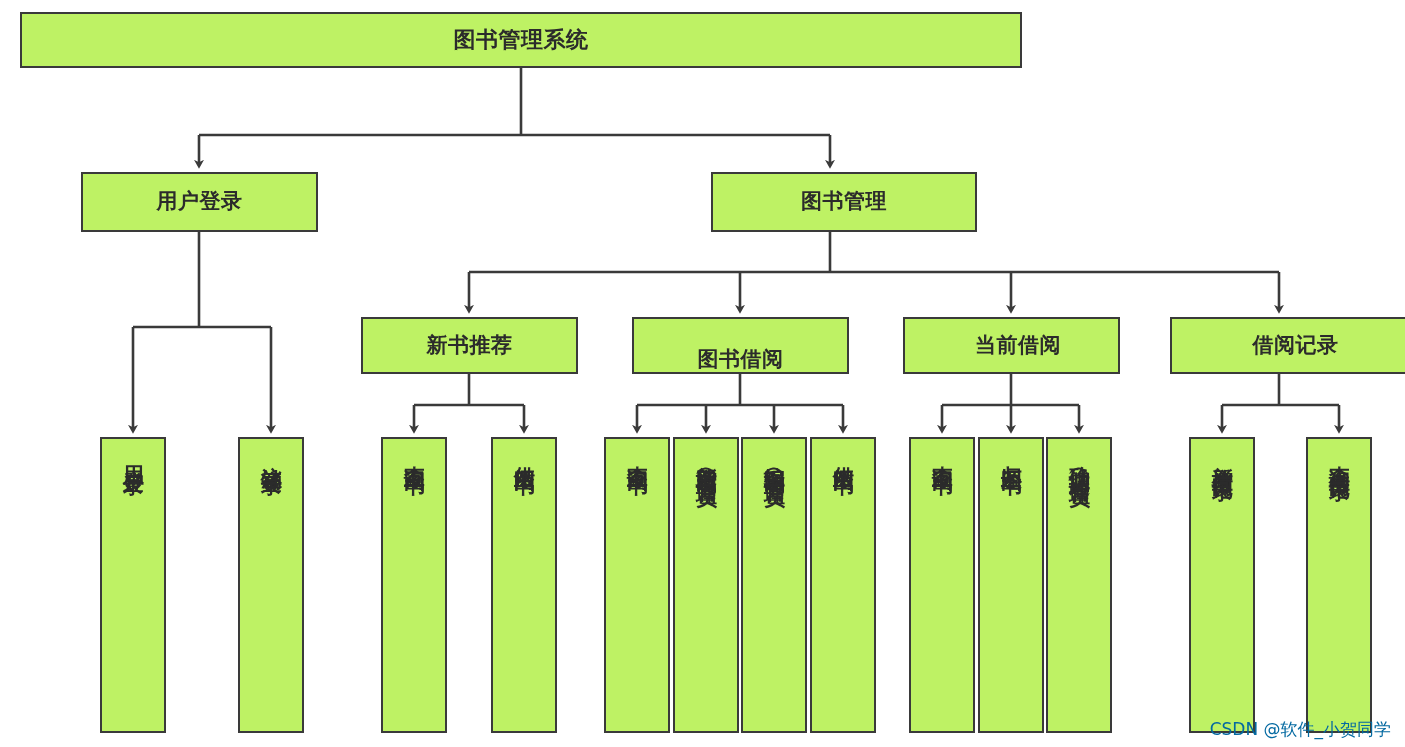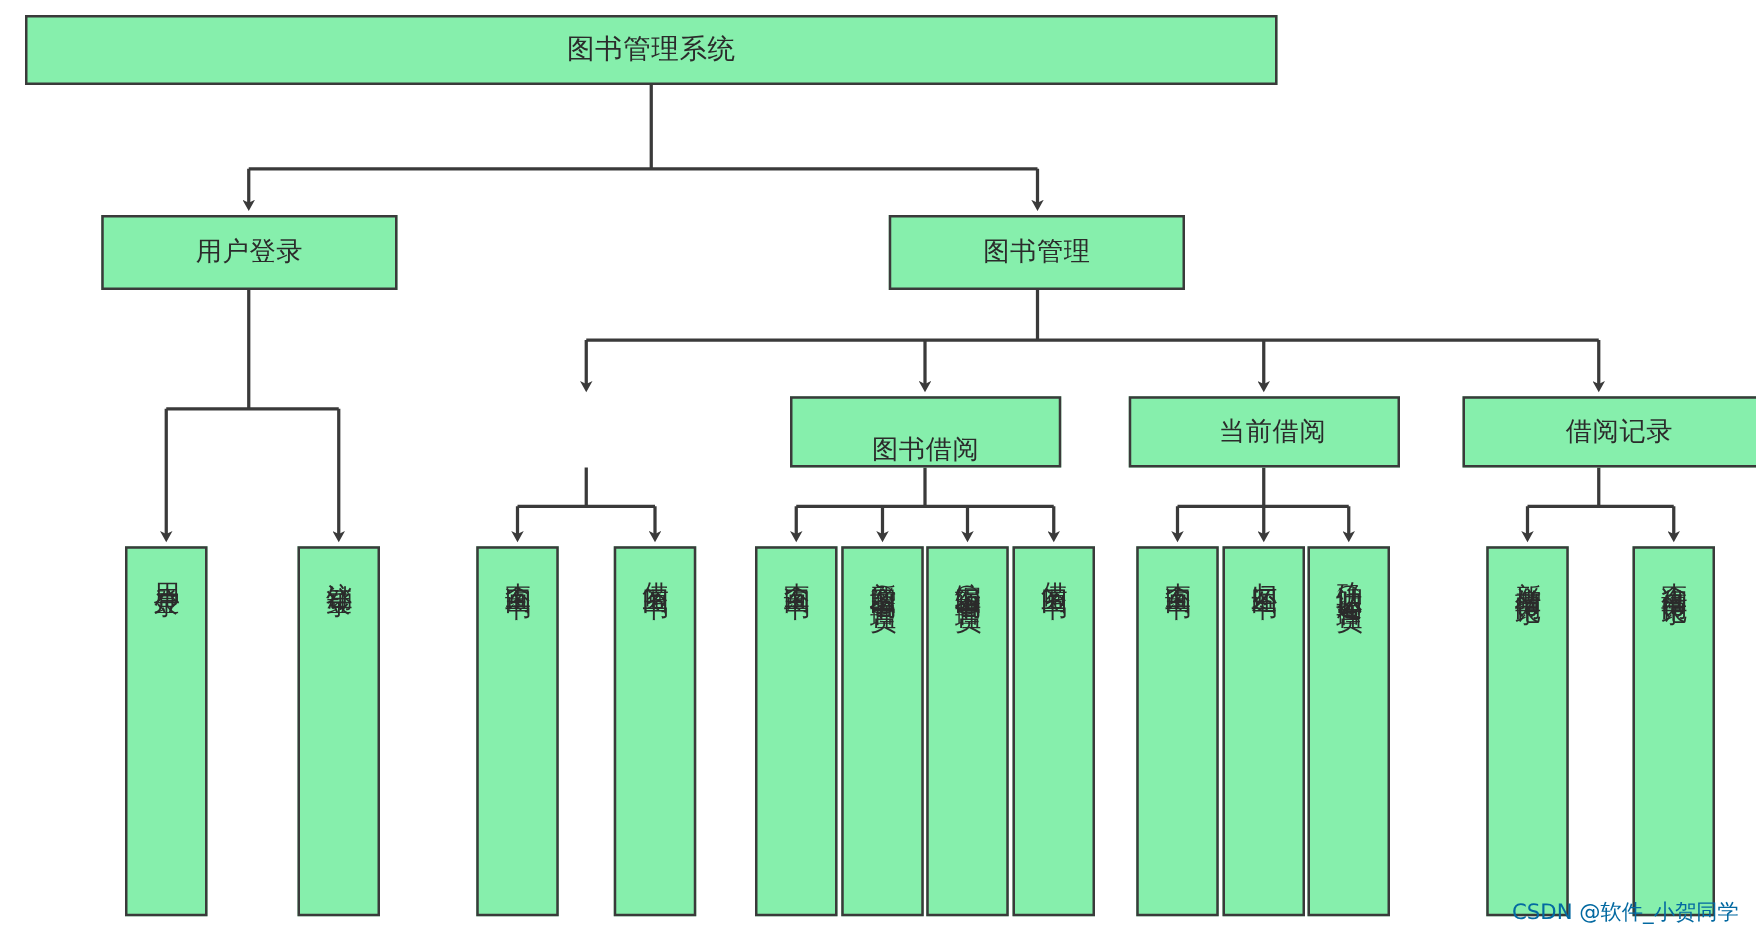--- a/index.html
+++ b/index.html
@@ -22,26 +22,27 @@
     position: absolute;
     left: 0;
     top: 0;
     width: 1405px;
     height: 747px;
     pointer-events: none;
   }
   .node {
     position: absolute;
     box-sizing: border-box;
-    background: #86efac;
+    background: #bef264;
     border: 2px solid #3a3a3a;
     display: flex;
     align-items: center;
     justify-content: center;
     color: #2b2b2b;
+    font-weight: bold;
   }
   .node .label {
     text-align: center;
     line-height: 1.12;
     white-space: nowrap;
   }
   
   .node.h .label {
     font-size: 21px;
     letter-spacing: 0.5px;
@@ -134,24 +135,27 @@
   </svg>
 
   <div class="node h root" style="left:20px; top:12px; width:1002px; height:56px;">
     <span class="label">图书管理系统</span>
   </div>
 
   <div class="node h" style="left:81px; top:172px; width:237px; height:60px;">
     <span class="label">用户登录</span>
   </div>
 
-  <div class="node h" style="left:711px; top:172px; width:237px; height:60px;">
+  <div class="node h" style="left:711px; top:172px; width:266px; height:60px;">
     <span class="label">图书管理</span>
   </div>
 
+  <div class="node h" style="left:361px; top:317px; width:217px; height:57px;">
+    <span class="label">新书推荐</span>
+  </div>
 
   <div class="node h" style="left:632px; top:317px; width:217px; height:57px;align-items:flex-end;">
     <span class="label">图书借阅</span>
   </div>
 
   <div class="node h" style="left:903px; top:317px; width:217px; height:57px;padding-left:13px;">
     <span class="label">当前借阅</span>
   </div>
 
   <div class="node h" style="left:1170px; top:317px; width:251px; height:57px;">

